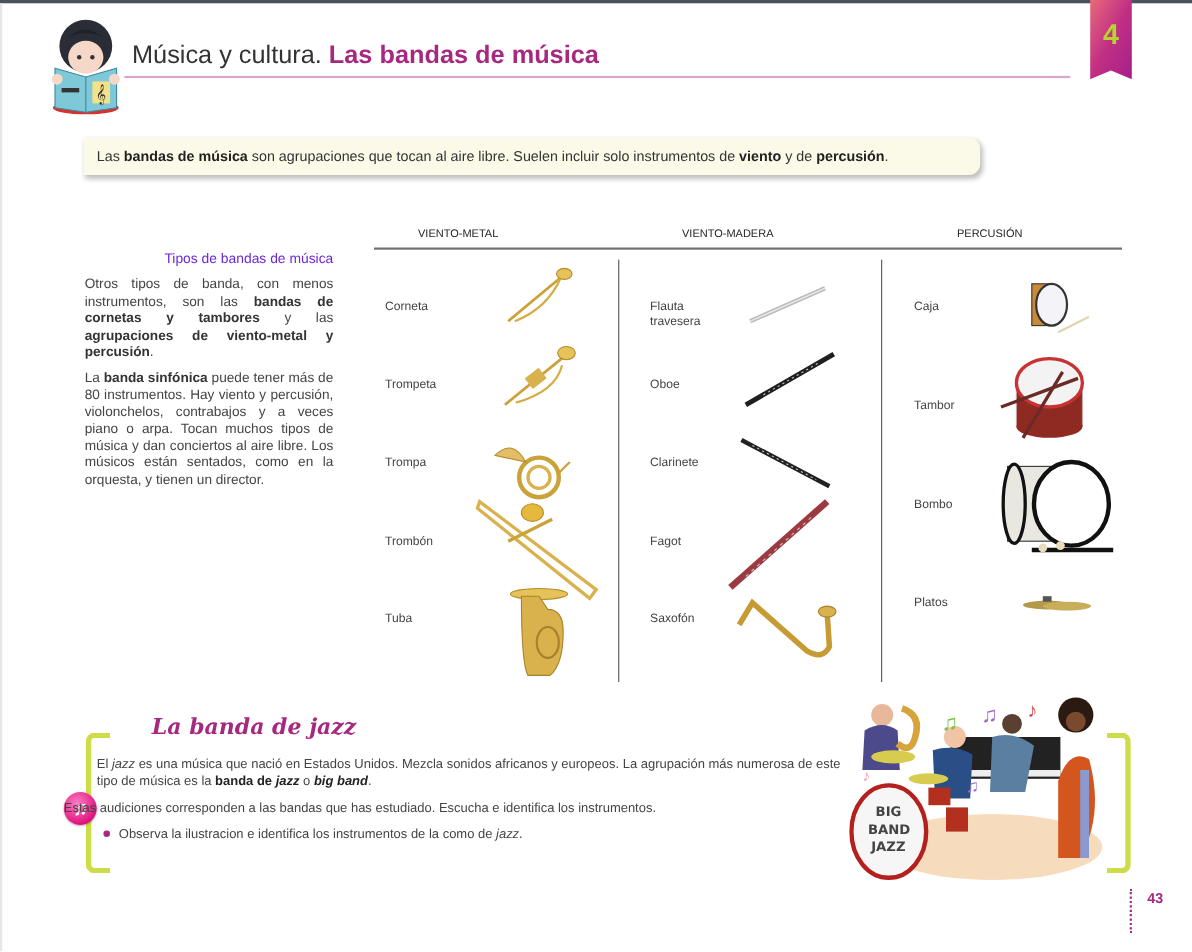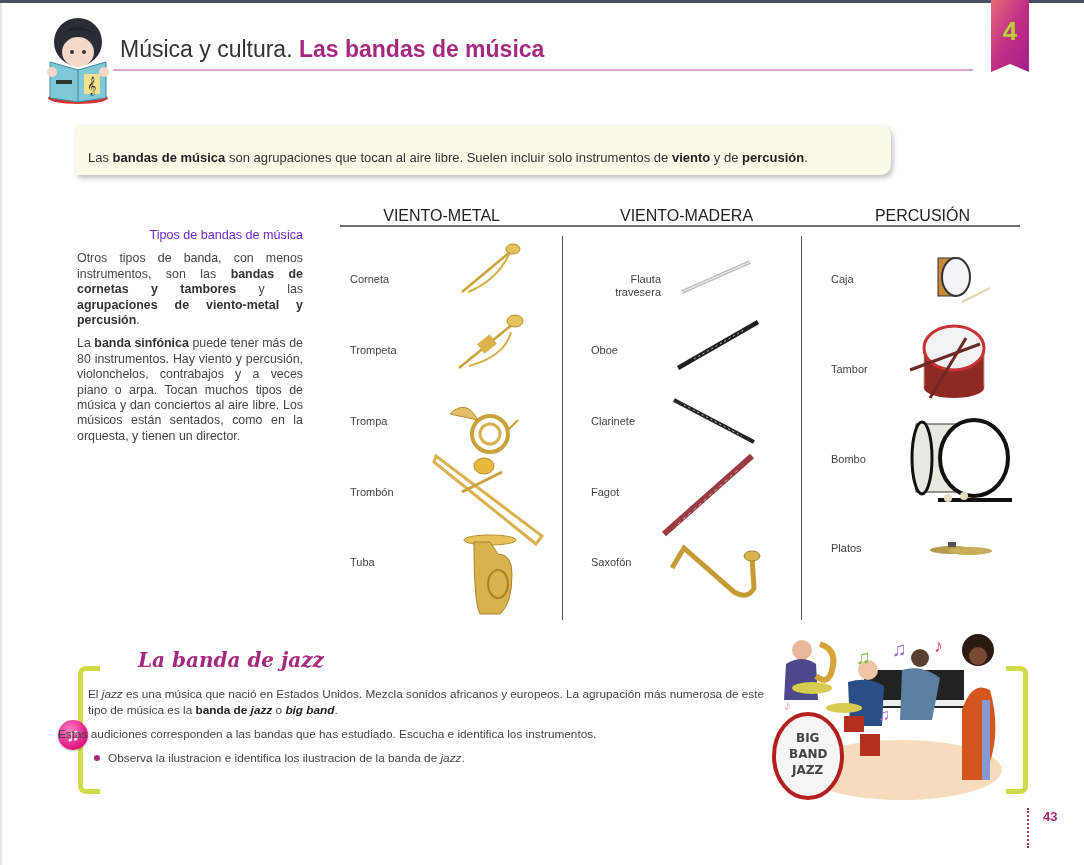--- a/index.html
+++ b/index.html
@@ -10,34 +10,34 @@
 
   
   .mascot { position: absolute; left: 40px; top: 14px; width: 76px; height: 90px; }
   .title { position: absolute; left: 120px; top: 36px; font-size: 23px; color: #333; white-space: nowrap; }
   .title b { color: #a7287f; font-weight: bold; }
   .title-rule { position: absolute; left: 113px; top: 69px; width: 860px; height: 2px; background: #d9a6cf; }
   .ribbon { position: absolute; left: 991px; top: 0; width: 38px; height: 72px; }
   .ribbon-num { position: absolute; left: 991px; top: 16px; width: 38px; text-align: center; font-size: 26px; font-weight: bold; color: #b8d232; }
 
   
-  .intro { position: absolute; left: 76px; top: 125px; width: 815px; height: 34px; background: #fbfae9; border-radius: 0 10px 10px 0; box-shadow: 2px 3px 5px rgba(0,0,0,0.25); padding: 25px 12px; font-size: 13px; color: #333; white-space: nowrap; }
+  .intro { position: absolute; left: 76px; top: 125px; width: 815px; height: 34px; background: #fbfae9; border-radius: 0 10px 10px 0; box-shadow: 2px 3px 5px rgba(0,0,0,0.25); padding: 9px 12px; font-size: 13px; color: #333; white-space: nowrap; }
   .intro b { color: #222; }
 
   
   .left-col { position: absolute; left: 77px; top: 228px; width: 226px; font-size: 12.4px; line-height: 15.4px; color: #444; }
   .left-col h3 { font-size: 12.6px; font-weight: normal; color: #6d28d9; margin-bottom: 8px; text-align: right; }
   .left-col p { margin-bottom: 8px; text-align: justify; }
   .left-col p b { color: #333; }
 
   
-  .tbl-head { position: absolute; top: 207px; font-size: 16px; color: #222; white-space: nowrap; text-align: right; }
+  .tbl-head { position: absolute; top: 207px; font-size: 10px; color: #222; white-space: nowrap; text-align: left; }
   .tbl-rule { position: absolute; left: 340px; top: 225px; width: 680px; height: 2px; background: #707070; }
   .col-divider { position: absolute; top: 236px; width: 1px; height: 384px; background: #555; }
-  .inst { position: absolute; font-size: 11px; color: #444; line-height: 13px; text-align: right; }
+  .inst { position: absolute; font-size: 11px; color: #444; line-height: 13px; }
   .inst-img { position: absolute; }
 
   
   .jazz-title { position: absolute; left: 138px; top: 648px; font-family: "DejaVu Serif", serif; font-style: italic; font-weight: bold; font-size: 20px; color: #a7287f; }
   .bracket-left { position: absolute; left: 78px; top: 666px; width: 22px; height: 128px; border: 5px solid #cfdc4a; border-right: none; border-radius: 8px 0 0 8px; }
   .bracket-right { position: absolute; left: 1006px; top: 666px; width: 22px; height: 128px; border: 5px solid #cfdc4a; border-left: none; border-radius: 0 8px 8px 0; }
   .music-icon { position: absolute; left: 58px; top: 720px; width: 30px; height: 30px; border-radius: 50%; background: radial-gradient(circle at 40% 35%, #ff7fc4, #e0147f 70%); box-shadow: 0 1px 2px rgba(0,0,0,0.3); color: #fff; font-size: 18px; text-align: center; line-height: 30px; }
   .jazz-text { position: absolute; left: 88px; top: 686px; width: 680px; font-size: 11.8px; line-height: 16px; color: #444; }
   .jazz-text p { margin-bottom: 8px; }
   .jazz-text p b { color: #222; }
@@ -193,21 +193,21 @@
 </svg>
 
 <div class="jazz-title">La banda de jazz</div>
 <div class="bracket-left"></div>
 <div class="bracket-right"></div>
 <div class="music-icon">♫</div>
 
 <div class="jazz-text">
   <p><span>El </span><i>jazz</i><span> es una música que nació en Estados Unidos. Mezcla sonidos africanos y europeos. La agrupación más numerosa de este tipo de música es la </span><b>banda de </b><b><i>jazz</i></b><span> o </span><b><i>big band</i></b><span>.</span></p>
   <p style="margin-left:-28px;padding-left:0;text-indent:0;position:relative;left:-2px;">Estas audiciones corresponden a las bandas que has estudiado. Escucha e identifica los instrumentos.</p>
-  <p><span class="bullet"></span><span>Observa la ilustracion e identifica los ilustracion de la banda de </span><i>jazz</i><span>.</span></p>
+  <p><span class="bullet"></span><span>Observa la ilustracion e identifica los instrumentos de la como de </span><i>jazz</i><span>.</span></p>
 </div>
 
 <svg class="jazz-illus" viewBox="0 0 232 172">
   <ellipse cx="130" cy="140" rx="100" ry="30" fill="#f6dcbc"></ellipse>
   <rect x="92" y="40" width="100" height="38" fill="#222"></rect>
   <rect x="92" y="70" width="100" height="6" fill="#eee"></rect>
   <circle cx="30" cy="20" r="10" fill="#e9b89a"></circle>
   <path d="M14 34 Q30 24 44 34 L46 70 L12 70Z" fill="#4c4a8a"></path>
   <path d="M48 14 Q66 20 60 40 Q56 56 44 46" stroke="#d6a43a" stroke-width="6" fill="none"></path>
   <circle cx="96" cy="40" r="10" fill="#f0c4a4"></circle>

